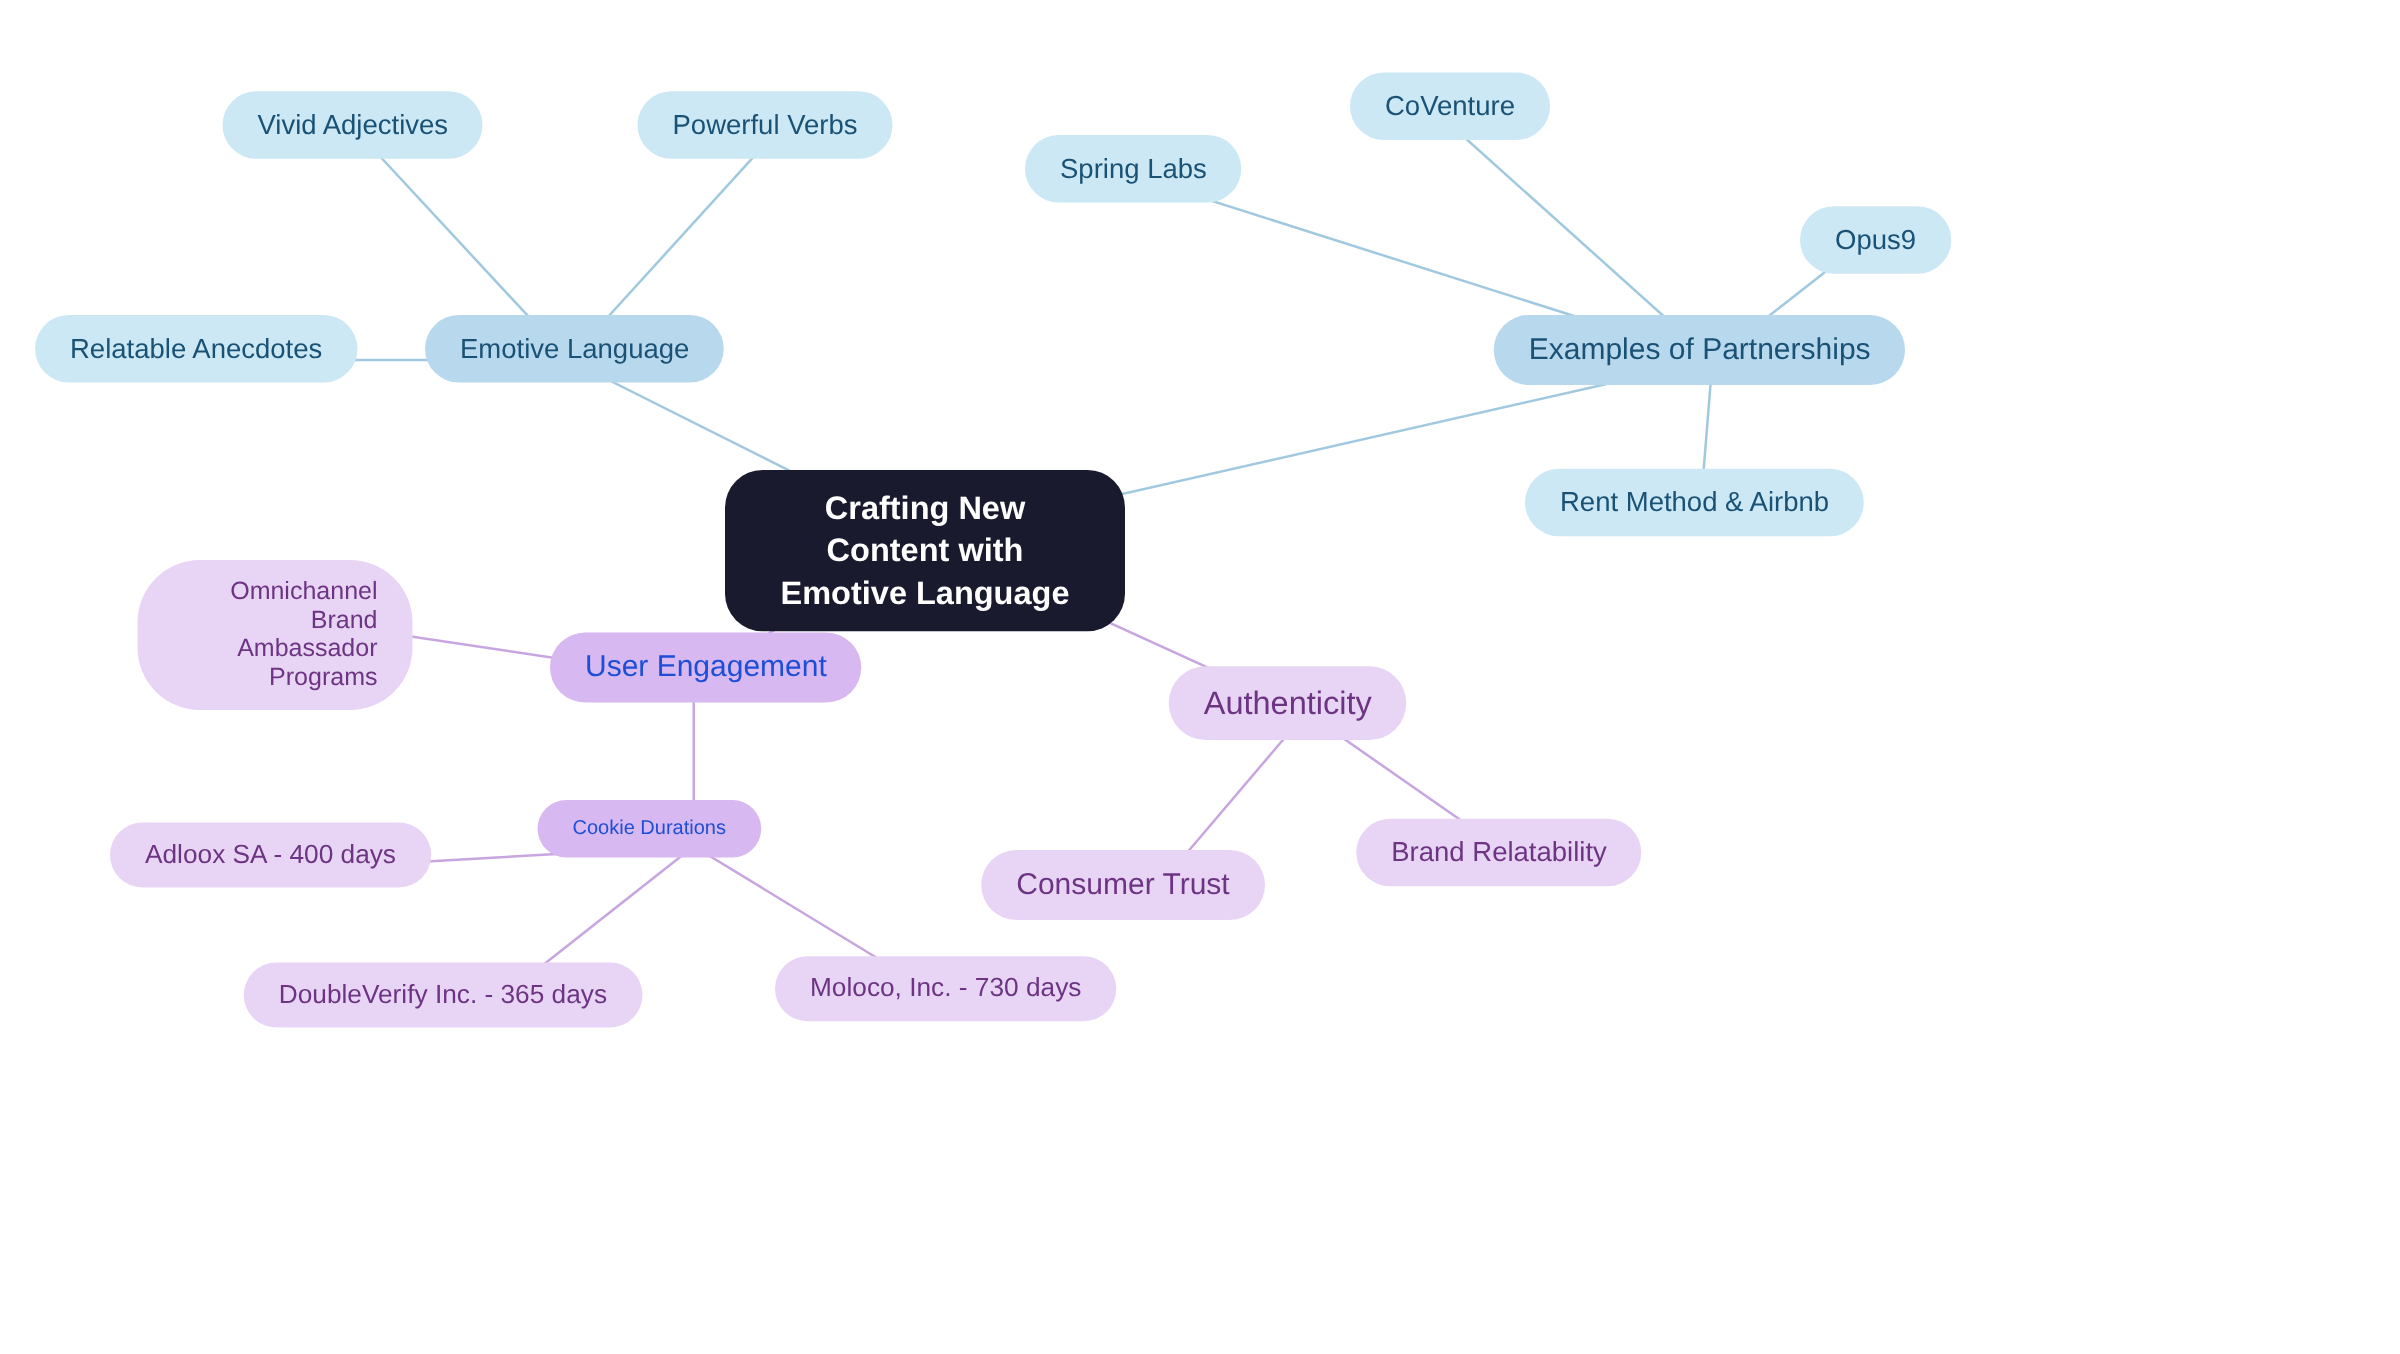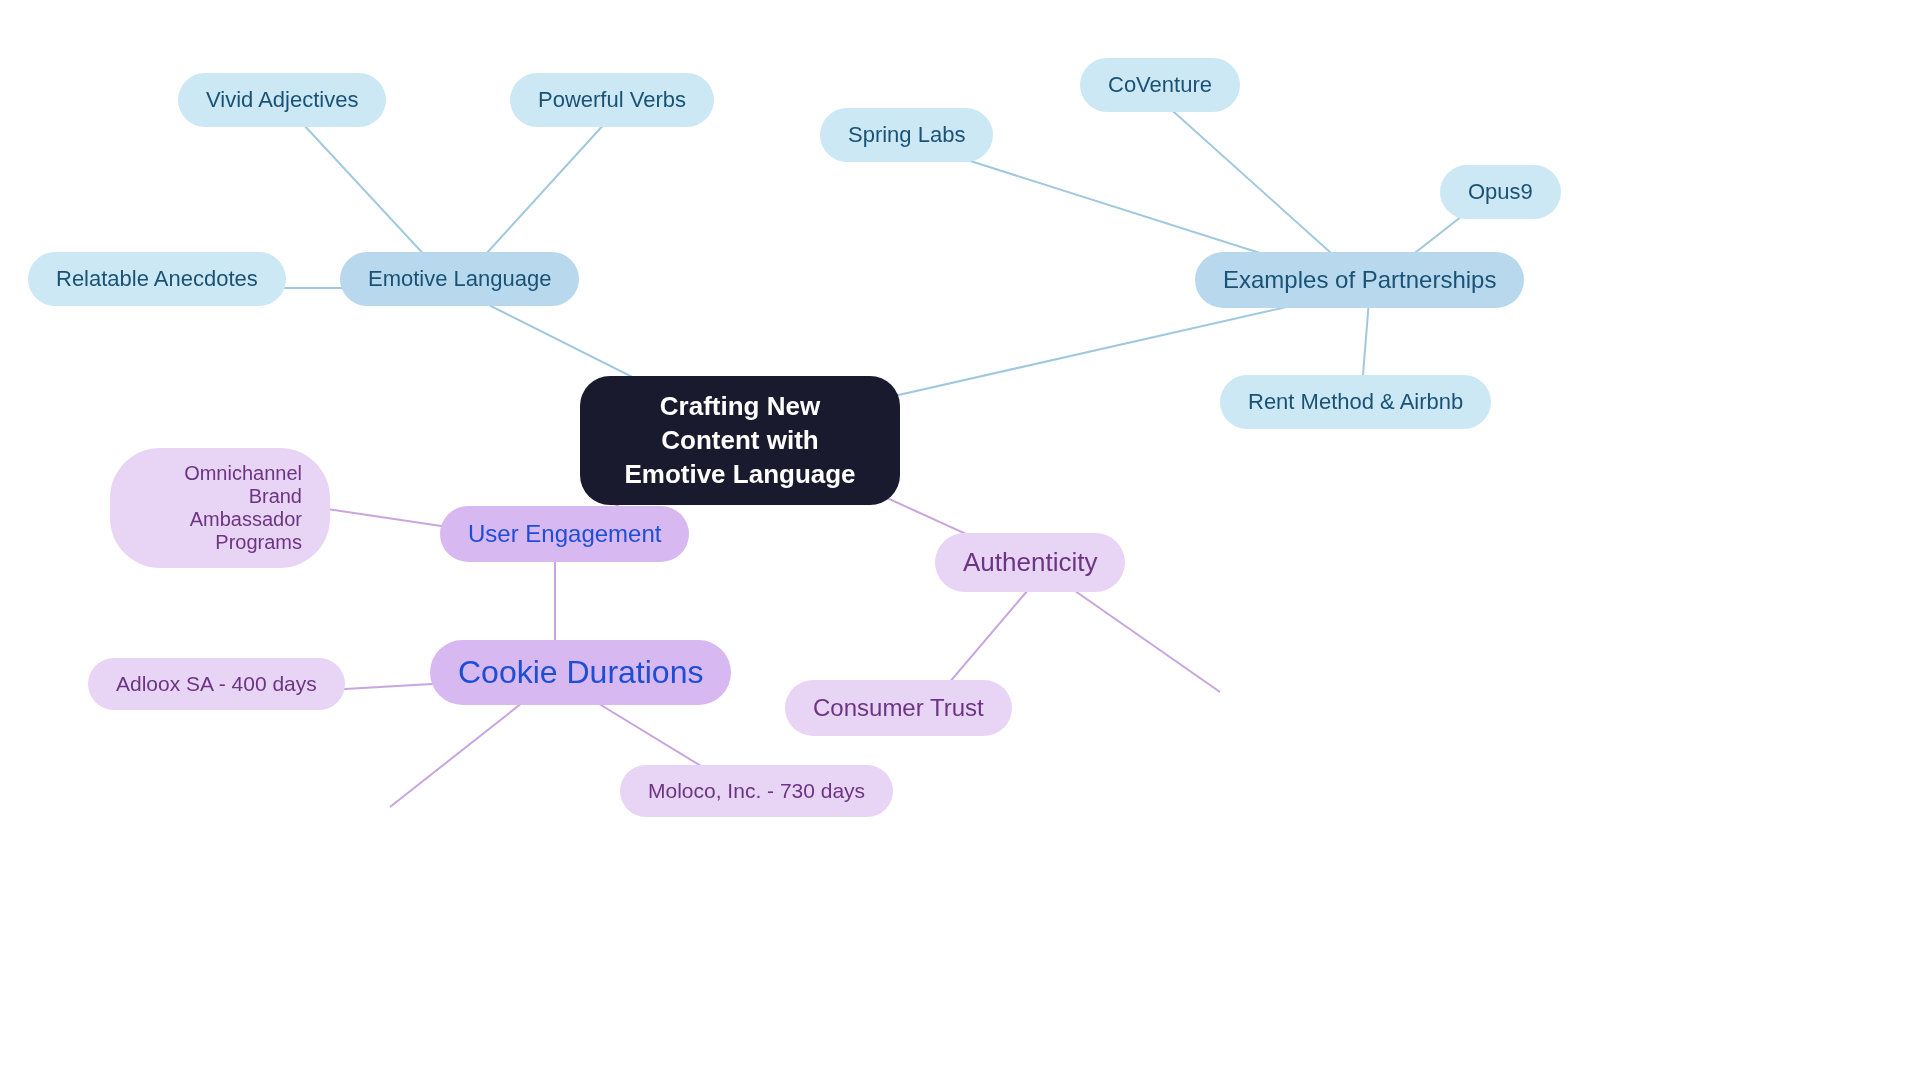--- a/index.html
+++ b/index.html
@@ -131,30 +131,36 @@
   <div class="node node-purple" id="node-authenticity" style="left:935px; top:533px; font-size:26px;">
     <span>Authenticity</span>
   </div>
 
   <div class="node node-blue" id="node-rent_method" style="left:1220px; top:375px;">
     <span>Rent Method &amp; Airbnb</span>
   </div>
   <div class="node node-purple" id="node-consumer_trust" style="left:785px; top:680px; font-size:24px;">
     <span>Consumer Trust</span>
   </div>
+  <div class="node node-purple" id="node-brand_relatability" style="left:1085px; top:655px; font-size:22px;">
+    <span>Brand Relatability</span>
+  </div>
 
   <div class="node node-purple-mid" id="node-user_engagement" style="left:440px; top:506px; font-size:24px;">
     <span>User Engagement</span>
   </div>
   <div class="node node-purple node-multi" id="node-omnichannel" style="left:110px; top:448px; font-size:20px; white-space:normal; max-width:220px; min-height:90px; text-align:right;">
     <span style="white-space:pre-line;">Omnichannel Brand
 Ambassador Programs</span>
   </div>
-  <div class="node node-purple-mid" id="node-cookie_durations" style="left:430px; top:640px; font-size:32px;">
+  <div class="node node-purple-mid" id="node-cookie_durations" style="left:430px; top:640px; font-size:16px;">
     <span>Cookie Durations</span>
   </div>
   <div class="node node-purple" id="node-adloox" style="left:88px; top:658px; font-size:21px;">
     <span>Adloox SA - 400 days</span>
+  </div>
+  <div class="node node-purple" id="node-doubleverify" style="left:195px; top:770px; font-size:21px;">
+    <span>DoubleVerify Inc. - 365 days</span>
   </div>
   <div class="node node-purple" id="node-moloco" style="left:620px; top:765px; font-size:21px;">
     <span>Moloco, Inc. - 730 days</span>
   </div>
 </div>
 
 </body></html>

